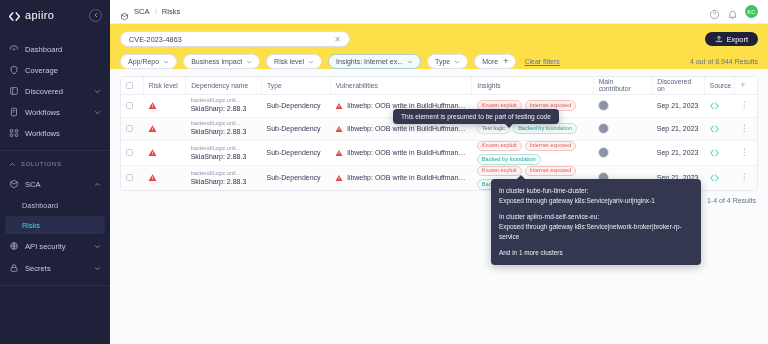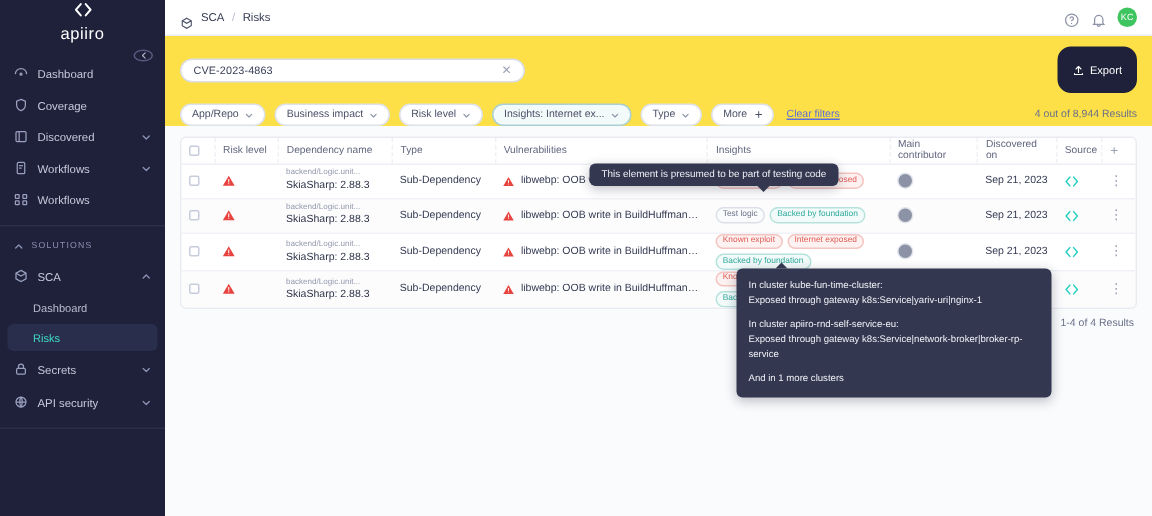--- a/index.html
+++ b/index.html
@@ -15,21 +15,21 @@
   .sidebar {
     width: 110px; height: 344px;
     background: #1e2139;
     color: #cfd3e4;
     display: flex; flex-direction: column;
     flex: 0 0 110px;
     position: relative;
   }
   .brand {
     height: 30px; display: flex; align-items: center;
-    padding: 0 8px; gap: 4px; flex-direction: column;
+    padding: 0 8px; gap: 4px;
   }
   .brand-logo { width: 13px; height: 13px; flex: 0 0 13px; color: #ffffff; }
   .brand-name {
     font-size: 11px; letter-spacing: .4px; color: #ffffff;
     font-weight: 400;
   }
   .collapse-btn {
     margin-left: auto; width: 13px; height: 13px;
     border: 1px solid #565b7e; border-radius: 50%;
     display: flex; align-items: center; justify-content: center;
@@ -99,21 +99,21 @@
     border-radius: 9px; background: #fff;
     display: flex; align-items: center; padding: 0 8px;
   }
   .search-box input {
     border: none; outline: none; flex: 1; font-size: 7.2px;
     color: #3a4059; font-family: "Liberation Sans", sans-serif;
     background: transparent; letter-spacing: .1px;
   }
   .search-clear { font-size: 8px; color: #9ba1b4; cursor: pointer; }
   .export-btn {
-    margin-left: auto; height: 31px; background: #1e2139;
+    margin-left: auto; height: 14px; background: #1e2139;
     color: #fff; border-radius: 9px; font-size: 7.4px;
     display: flex; align-items: center; gap: 4px; padding: 0 10px;
   }
   .export-btn .ico { width: 8px; height: 8px; }
 
   .filter-row2 {
     display: flex; align-items: center; gap: 6px; margin-top: 7px;
   }
   .chip {
     height: 15px; border: 1px solid #dde1ea; border-radius: 8px;
@@ -328,42 +328,42 @@
     <div class="sub-item">
       <span>Dashboard</span>
     </div>
     <div class="sub-item active">
       <span>Risks</span>
     </div>
 
     <div class="nav-item">
       <span class="ico">
         <svg viewBox="0 0 24 24" fill="none" stroke="currentColor" stroke-width="2" width="10" height="10">
-          <rect x="5" y="11" width="14" height="9" rx="2"></rect>
-          <path d="M8 11V8a4 4 0 0 1 8 0v3"></path>
-        </svg>
-      </span>
-      <span class="lbl">Secrets</span>
-      <span class="chev">
-        <svg viewBox="0 0 24 24" fill="none" stroke="currentColor" stroke-width="3" stroke-linecap="round" stroke-linejoin="round" width="7" height="7">
-          <polyline points="5 9 12 16 19 9"></polyline>
-        </svg>
-      </span>
-    </div>
-
-    <div class="nav-item">
-      <span class="ico">
-        <svg viewBox="0 0 24 24" fill="none" stroke="currentColor" stroke-width="2" width="10" height="10">
           <circle cx="12" cy="12" r="8"></circle>
             <path d="M4 12h16"></path>
           <path d="M12 4c2.5 3 2.5 13 0 16"></path>
             <path d="M12 4c-2.5 3-2.5 13 0 16"></path>
         </svg>
       </span>
       <span class="lbl">API security</span>
+      <span class="chev">
+        <svg viewBox="0 0 24 24" fill="none" stroke="currentColor" stroke-width="3" stroke-linecap="round" stroke-linejoin="round" width="7" height="7">
+          <polyline points="5 9 12 16 19 9"></polyline>
+        </svg>
+      </span>
+    </div>
+
+    <div class="nav-item">
+      <span class="ico">
+        <svg viewBox="0 0 24 24" fill="none" stroke="currentColor" stroke-width="2" width="10" height="10">
+          <rect x="5" y="11" width="14" height="9" rx="2"></rect>
+          <path d="M8 11V8a4 4 0 0 1 8 0v3"></path>
+        </svg>
+      </span>
+      <span class="lbl">Secrets</span>
       <span class="chev">
         <svg viewBox="0 0 24 24" fill="none" stroke="currentColor" stroke-width="3" stroke-linecap="round" stroke-linejoin="round" width="7" height="7">
           <polyline points="5 9 12 16 19 9"></polyline>
         </svg>
       </span>
     </div>
 
     <div class="nav-divider"></div>
 
   </aside>

